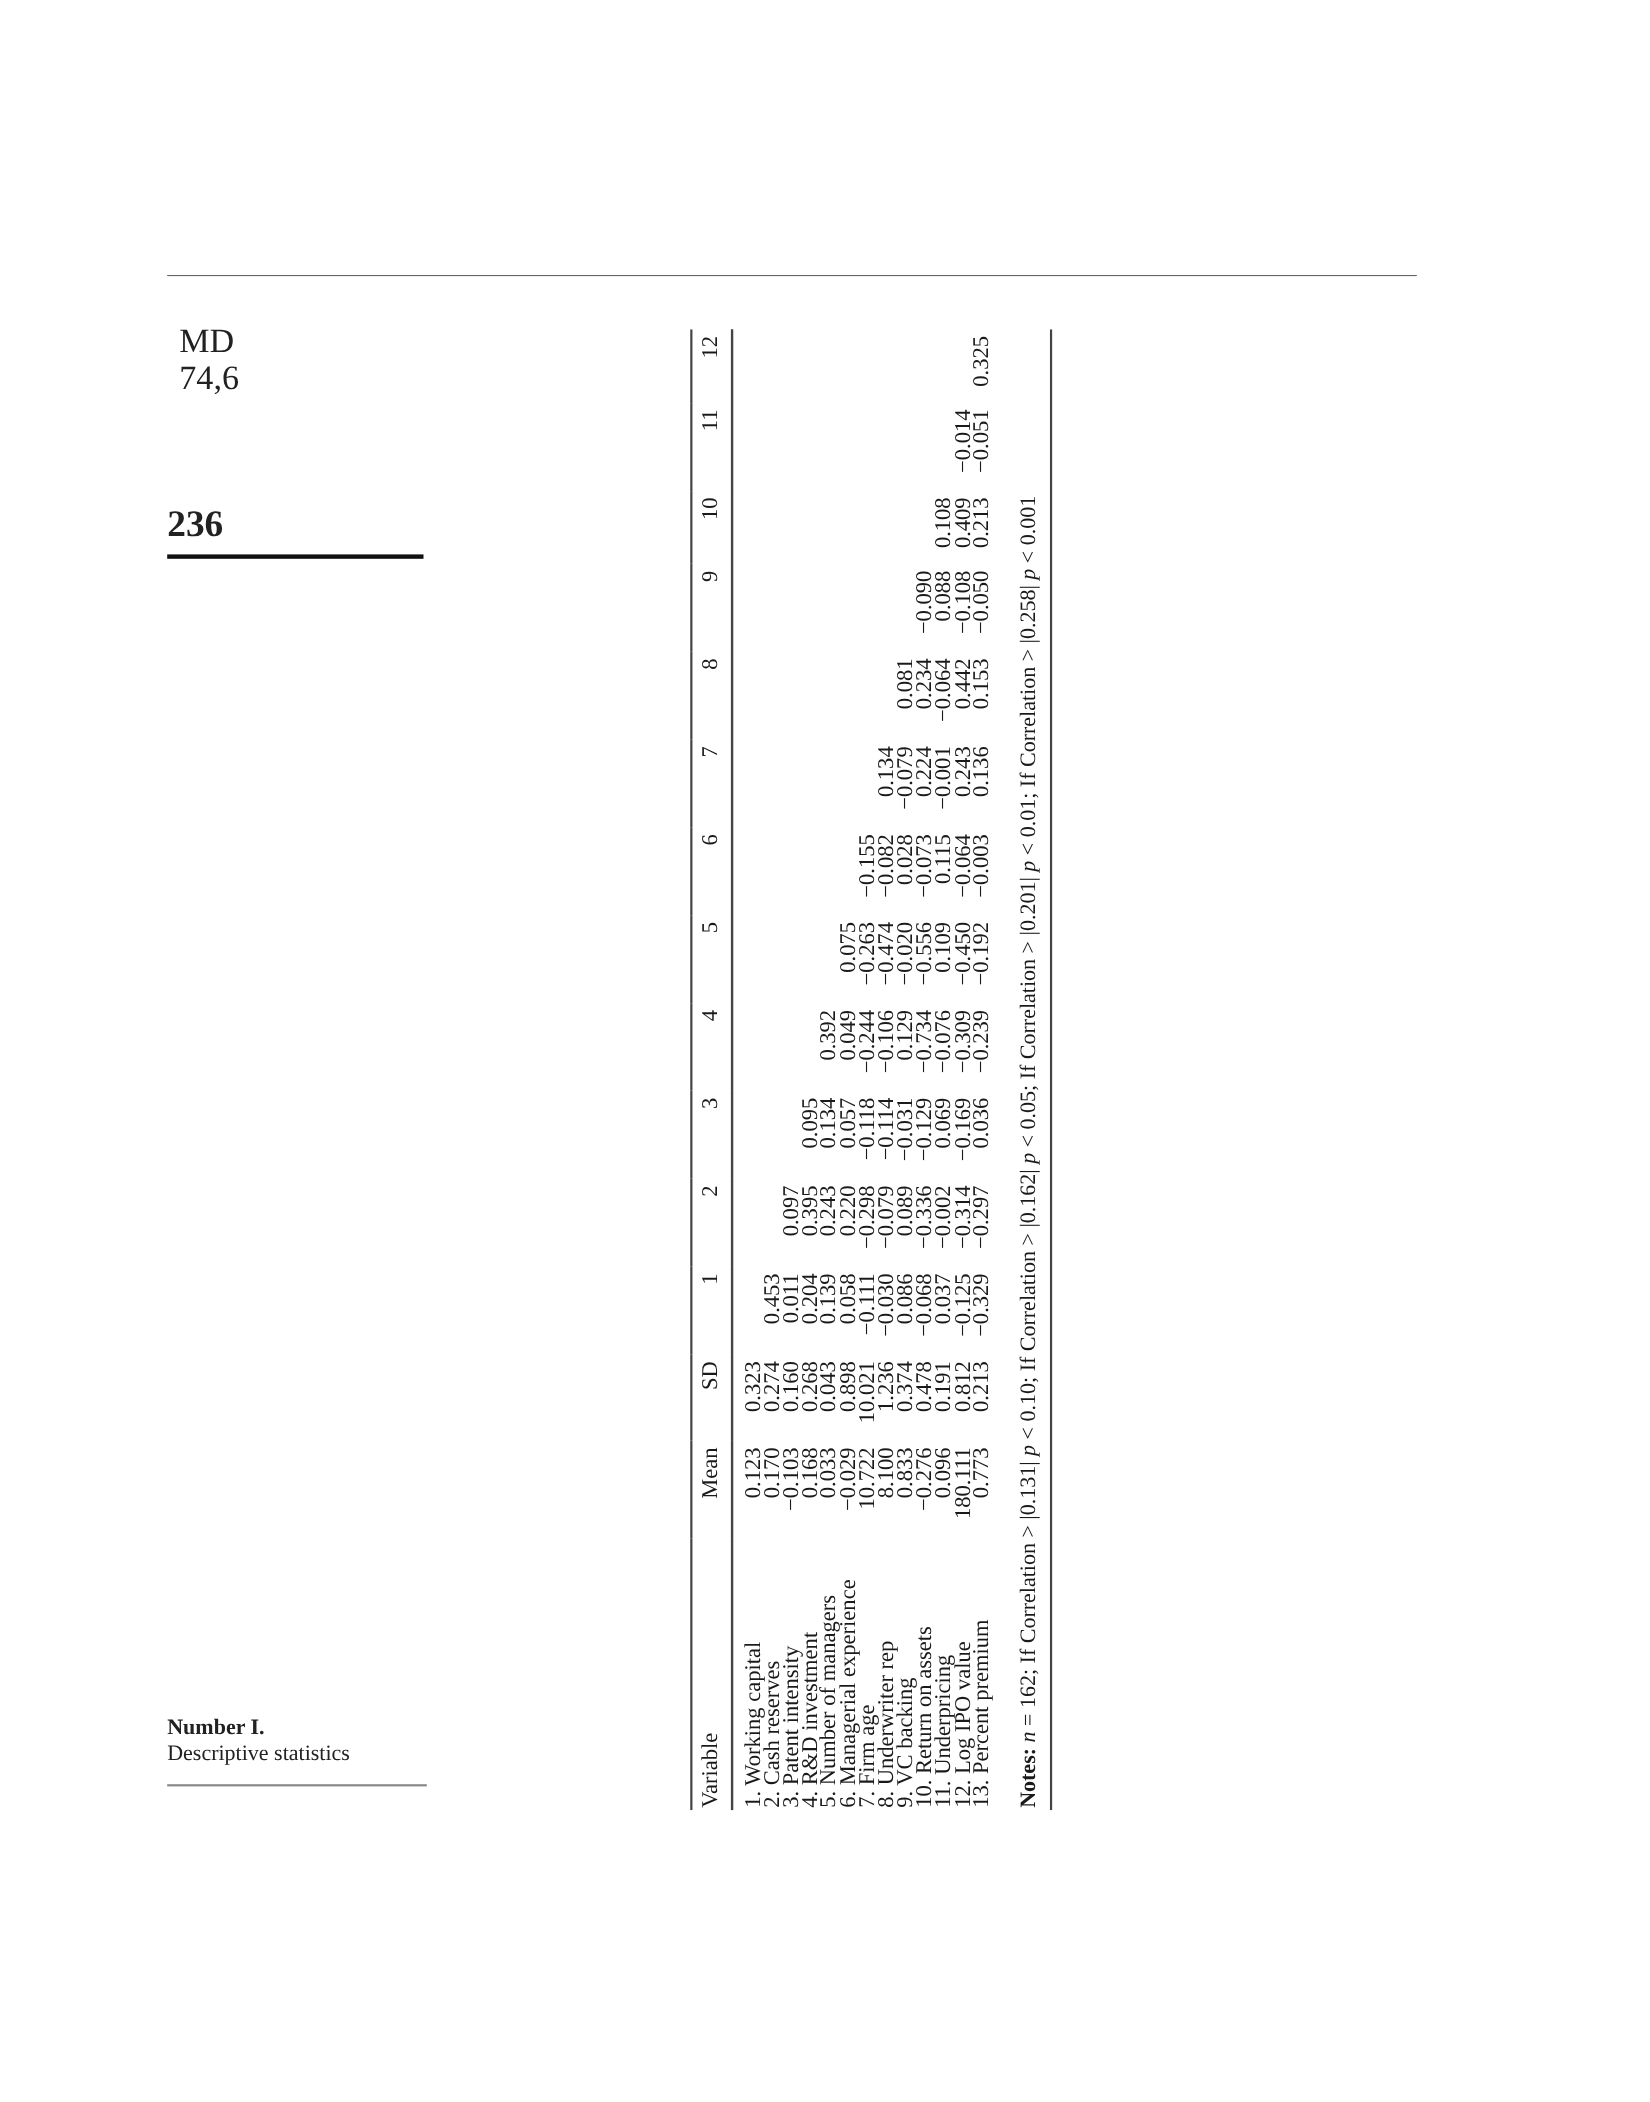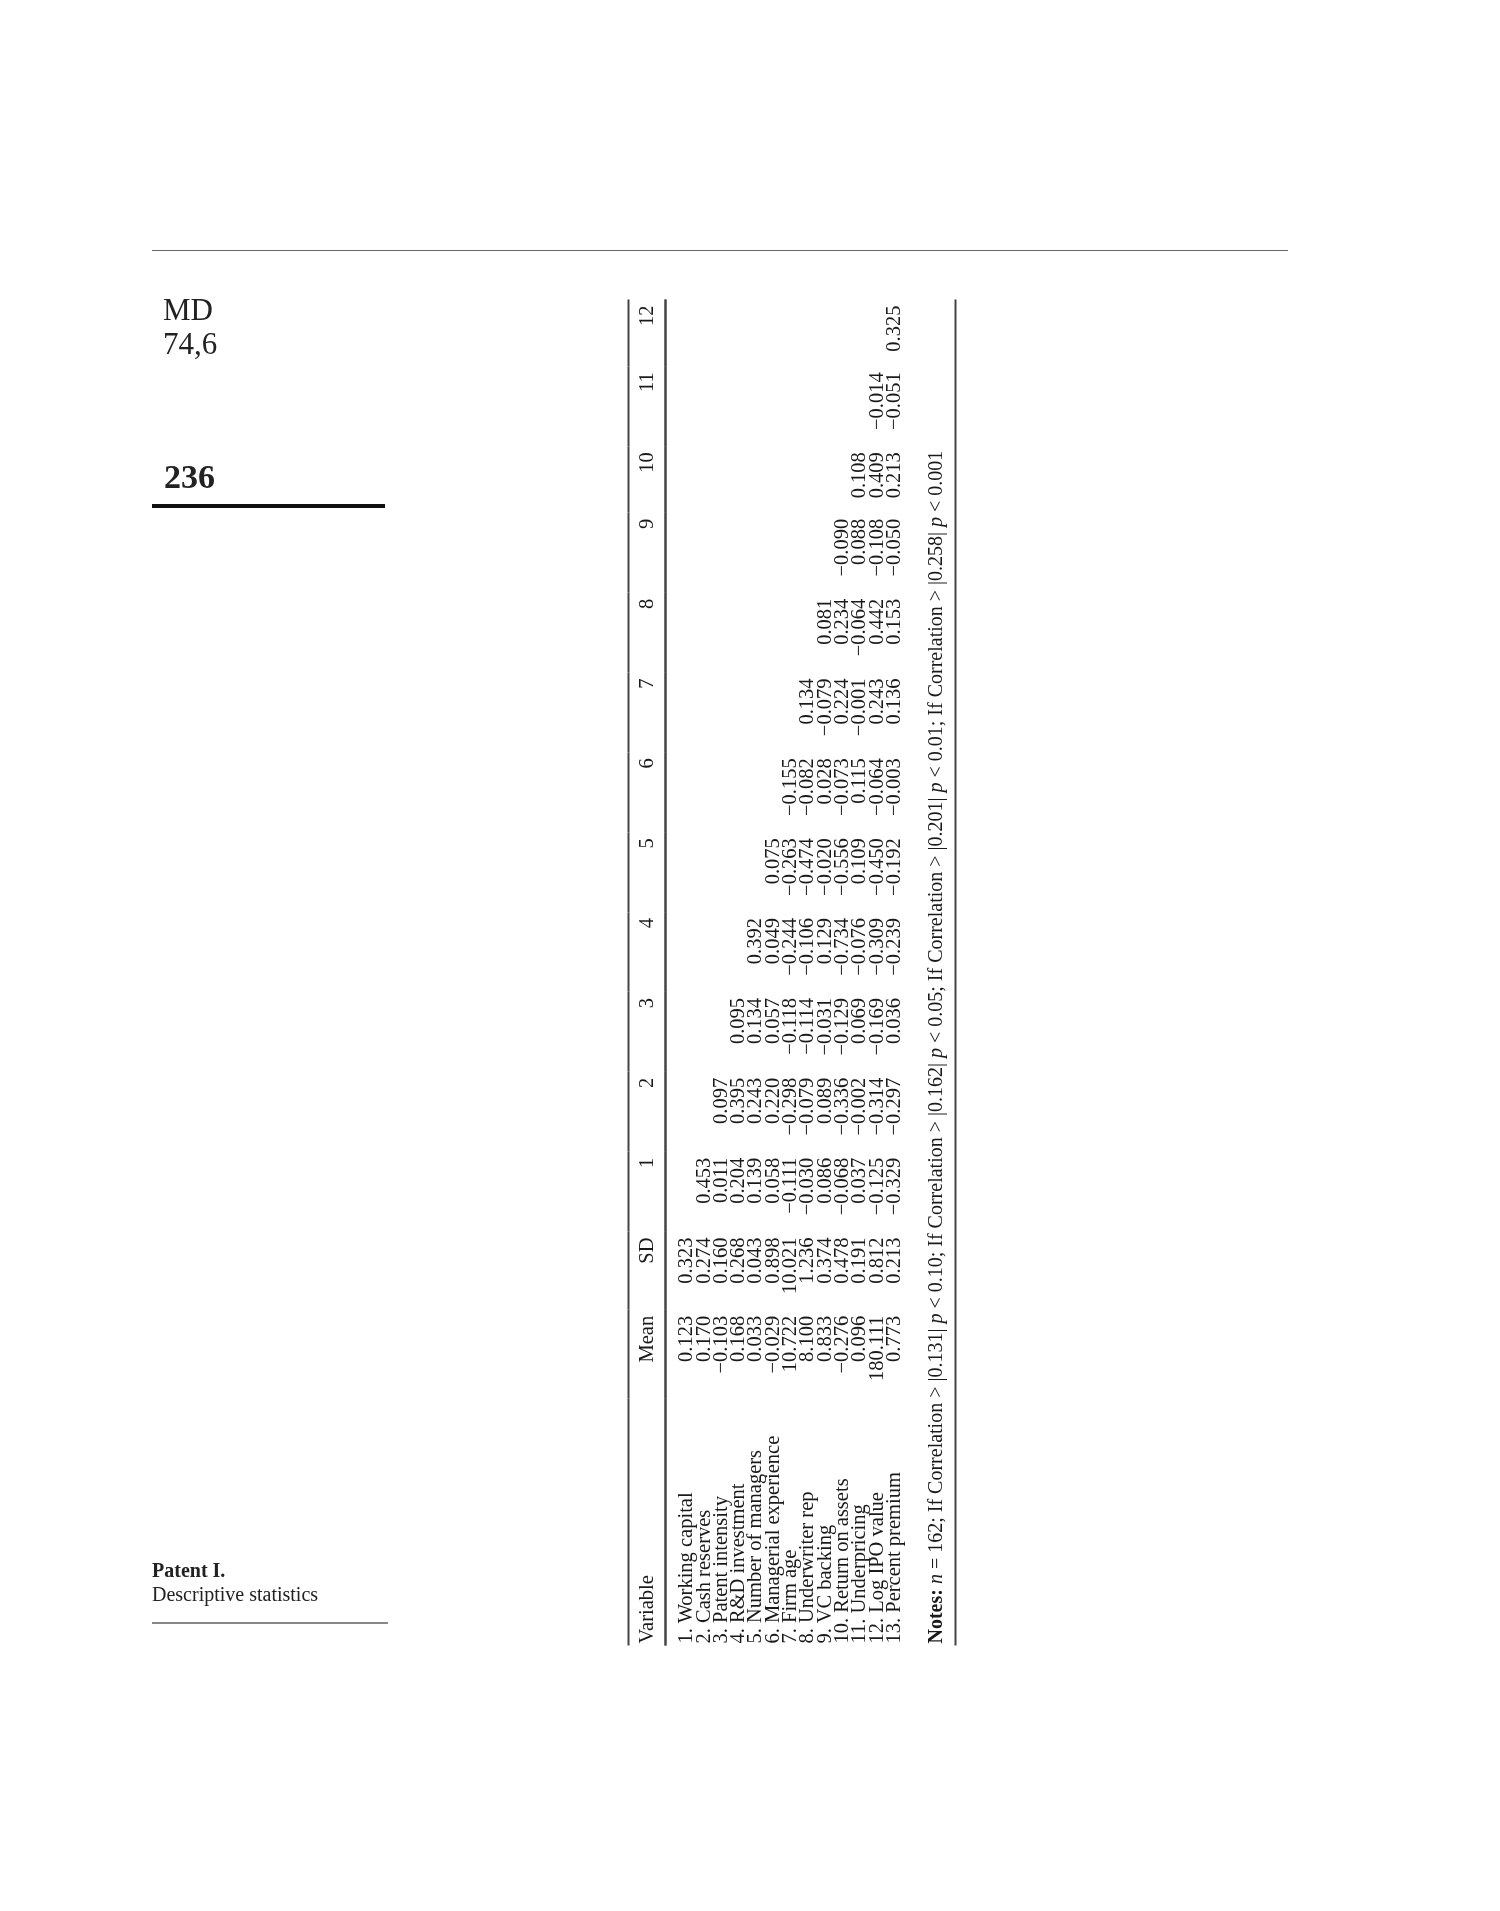--- a/index.html
+++ b/index.html
@@ -1,20 +1,20 @@
 <!DOCTYPE html>
 <html><head>
 <meta charset="utf-8">
 <style>
   html, body { margin:0; padding:0; background:#ffffff; }
   body { width:1500px; height:1911px; position:relative; overflow:hidden;
          font-family:"Liberation Serif","DejaVu Serif",serif; color:#1a1a1a; }
   .top-rule { position:absolute; left:152px; top:250px; width:1136px; height:1px; background:#666; }
   .journal { position:absolute; left:163px; top:293px; font-size:31px; line-height:34px; color:#222; }
-  .page-num { position:absolute; left:152px; top:458px; font-size:34px; font-weight:bold; color:#222;margin-left:12px; }
+  .page-num { position:absolute; left:152px; top:458px; font-size:34px; font-weight:bold; color:#222; }
   .page-rule { position:absolute; left:152px; top:504px; width:233px; height:4px; background:#111; }
   .caption { position:absolute; left:152px; top:1558px; font-size:20px; line-height:24px; color:#222; }
   .caption .t { font-weight:bold; }
   .caption-rule { position:absolute; left:152px; top:1622px; width:236px; height:2px; background:#888; }
 
   .rot-wrap { position:absolute; left:172px; top:755px; width:1346px; height:435px;
               transform:rotate(-90deg); transform-origin:center center; }
   table.stats { border-collapse:collapse; width:1346px; font-size:20.5px; line-height:17.3px; }
   table.stats th { font-weight:normal; text-align:right; padding:8px 6px 10px 6px; white-space:nowrap; border-bottom:2px solid #444; }
   table.stats th.var { text-align:left; padding-left:2px; }
@@ -34,21 +34,21 @@
 
 <div class="journal">
   <div>MD</div>
   <div>74,6</div>
 </div>
 
 <div class="page-num">236</div>
 <div class="page-rule"></div>
 
 <div class="caption">
-  <div class="t">Patent I.</div>
+  <div class="t">Number I.</div>
   <div>Descriptive statistics</div>
 </div>
 <div class="caption-rule"></div>
 
 <div class="rot-wrap">
   <table class="stats">
     <thead>
       <tr id="hdr">
           <th class="var">Variable</th>
           <th>Mean</th>

